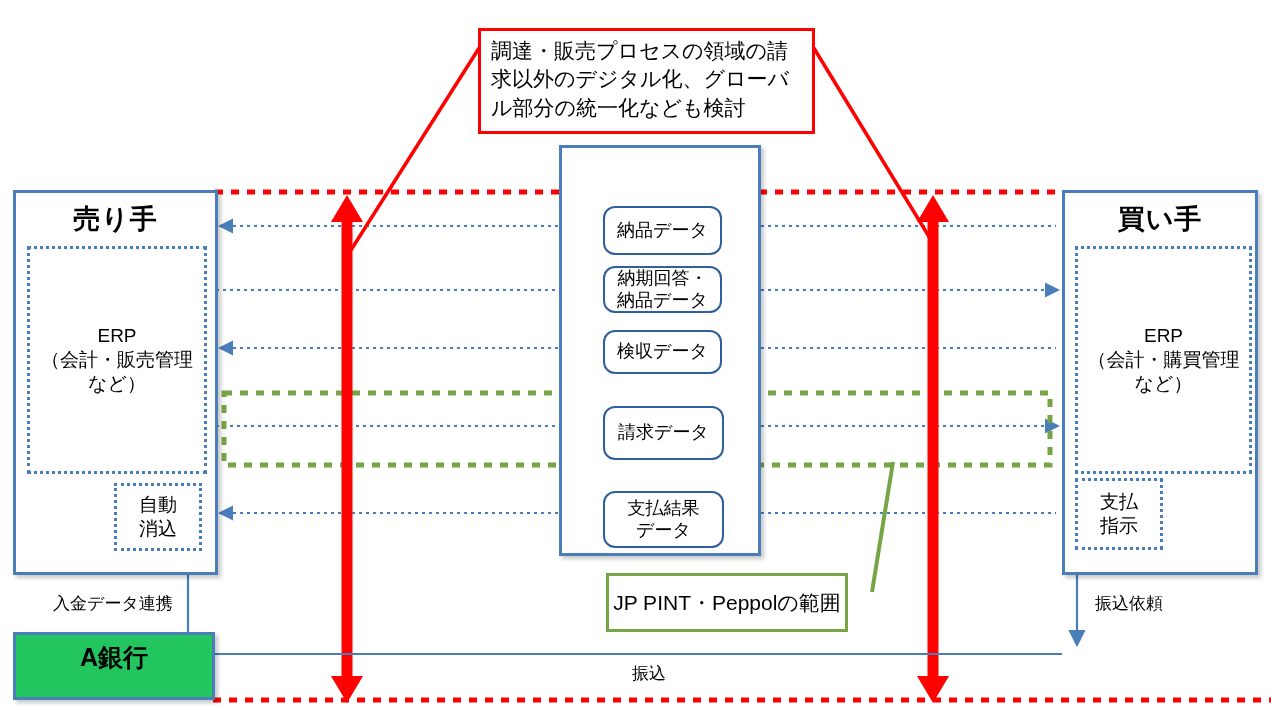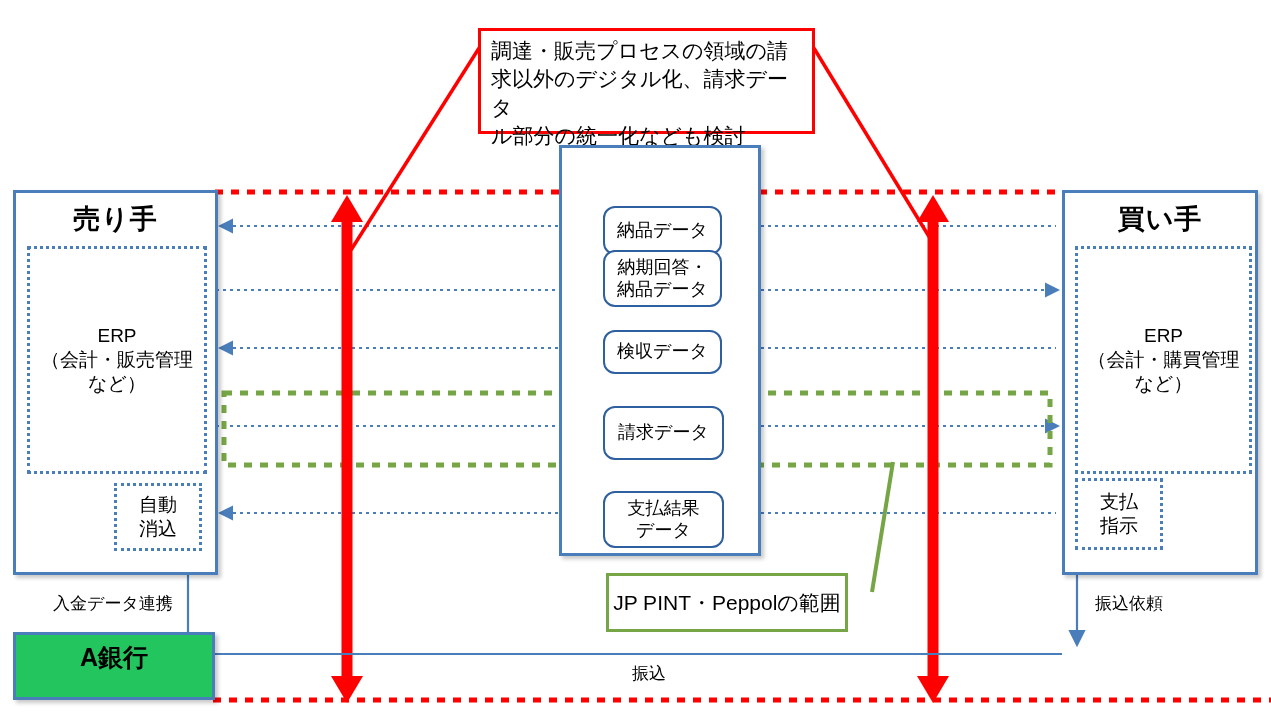--- a/index.html
+++ b/index.html
@@ -206,21 +206,21 @@
       <path d="M 1077 556 L 1077 645" fill="none" stroke="#4a7ebb" stroke-width="2.2" marker-end="url(#blueSolidArrow)"></path>
     </g>
 
     <g>
       <path d="M 1062 654 L 196 654" fill="none" stroke="#4a7ebb" stroke-width="2.2" marker-end="url(#blueSolidArrow)"></path>
     </g>
   </svg>
 
   <div class="abs callout-red" style="left:478px; top:28px; width:337px; height:106px;">
     <div>調達・販売プロセスの領域の請</div>
-    <div>求以外のデジタル化、請求データ</div>
+    <div>求以外のデジタル化、グローバ</div>
     <div>ル部分の統一化なども検討</div>
   </div>
 
   <div class="abs party-box" style="left:13px; top:190px; width:205px; height:385px;">
     <div class="party-title" style="top:8px;">売り手</div>
 
     <div class="abs dotted-blue erp-label" style="left:11px; top:53px; width:180px; height:228px; flex-direction:column;">
       <div>ERP</div>
       <div>（会計・販売管理</div>
       <div>など）</div>
@@ -247,21 +247,21 @@
     </div>
   </div>
 
   <div class="abs edi-box" style="left:559px; top:145px; width:202px; height:411px;">
     <div class="edi-title" style="top:7px;">EDI</div>
 
     <div class="edi-item" style="left:41px; top:58px; width:119px; height:49px; flex-direction:column;">
       <div>納品データ</div>
     </div>
 
-    <div class="edi-item" style="left:41px; top:102px; width:119px; height:57px; flex-direction:column;">
+    <div class="edi-item" style="left:41px; top:118px; width:119px; height:47px; flex-direction:column;">
       <div>納期回答・</div>
       <div>納品データ</div>
     </div>
 
     <div class="edi-item" style="left:41px; top:182px; width:119px; height:44px; flex-direction:column;">
       <div>検収データ</div>
     </div>
 
     <div class="edi-item" style="left:41px; top:343px; width:121px; height:57px; flex-direction:column;">
       <div>支払結果</div>

